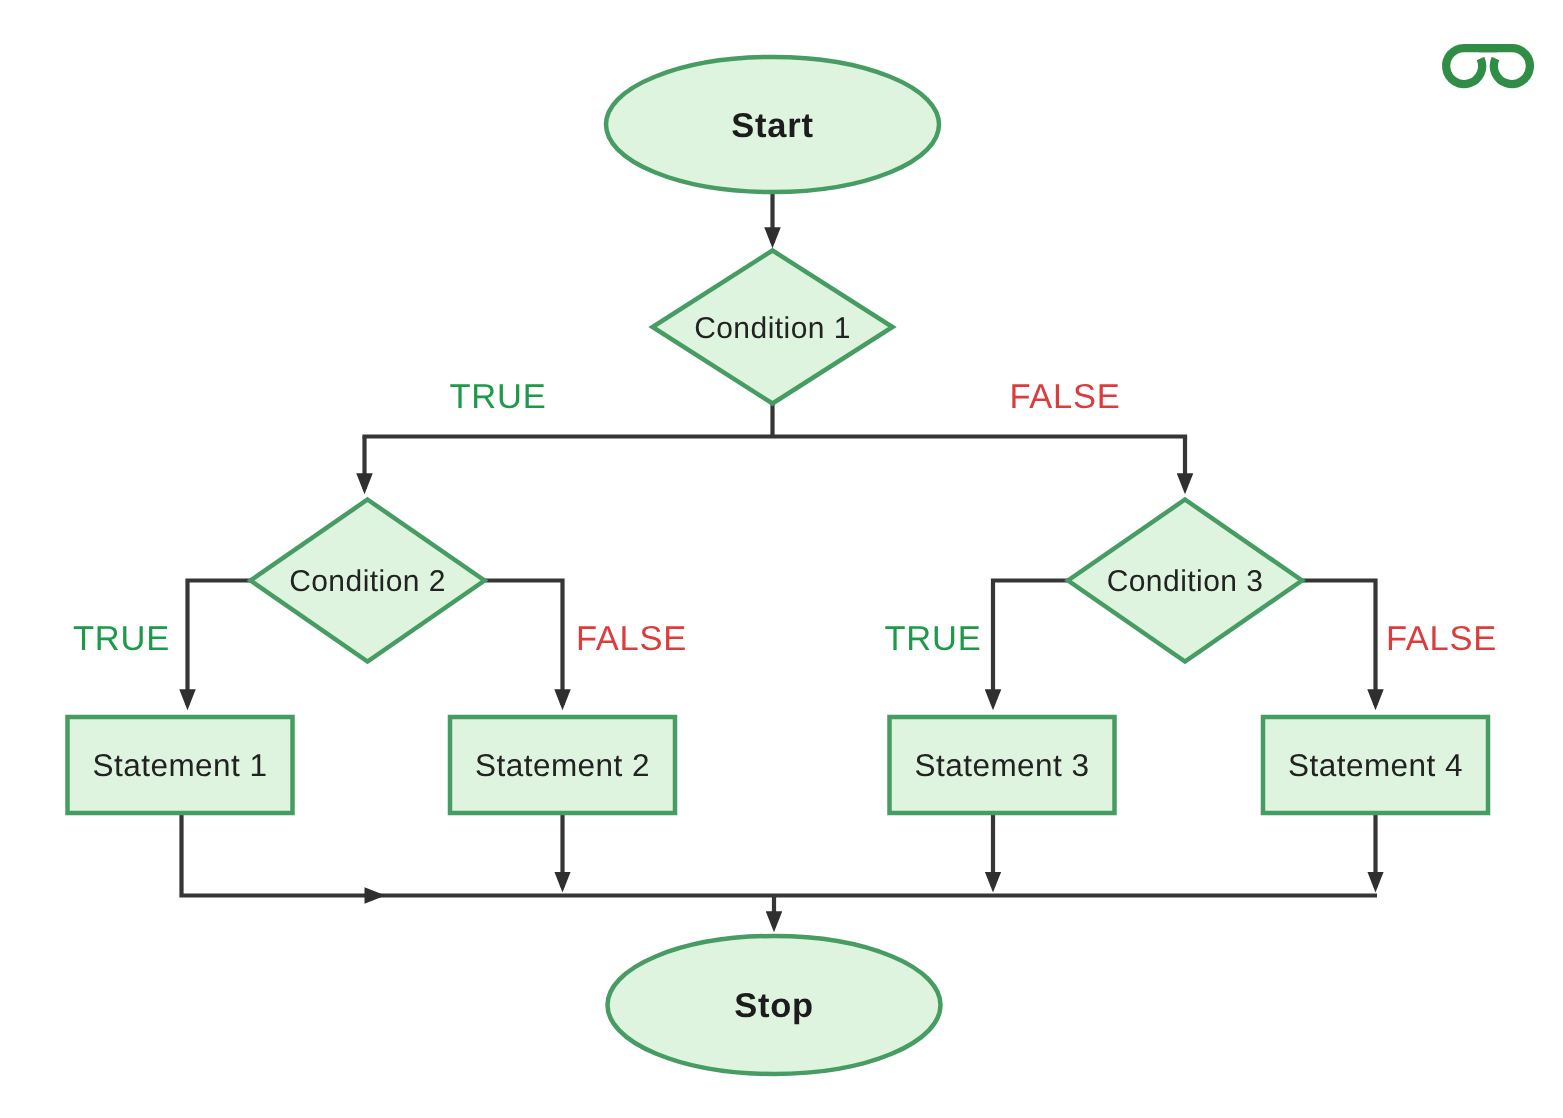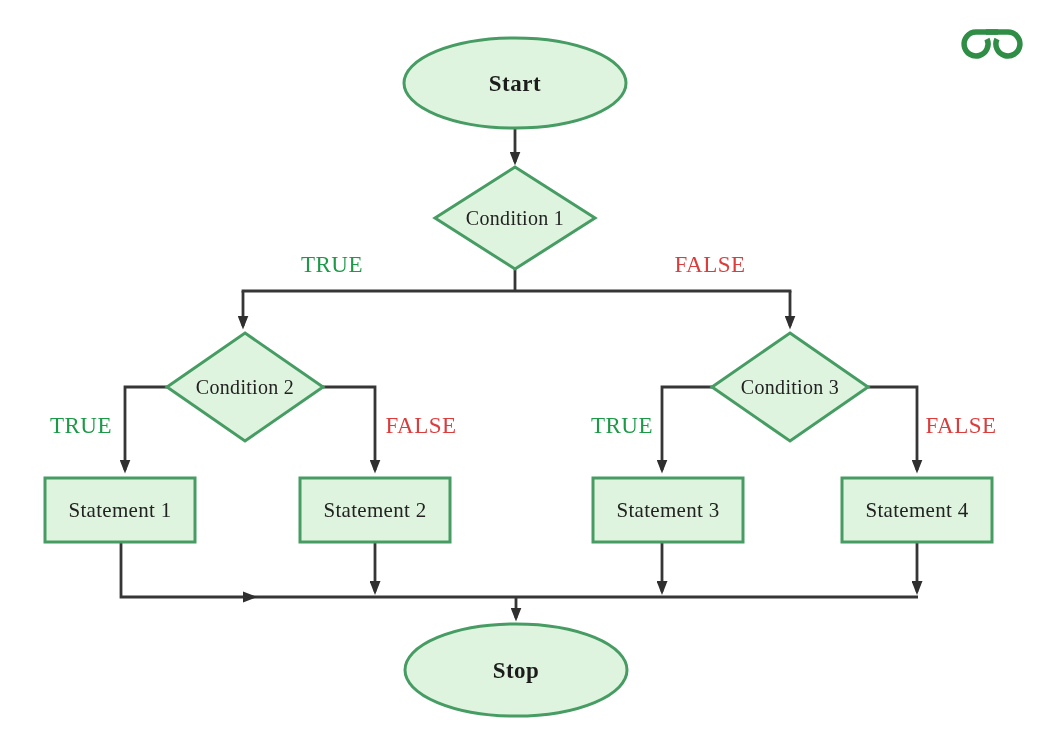--- a/index.html
+++ b/index.html
@@ -1,21 +1,21 @@
 <!DOCTYPE html>
 <html><head>
 <meta charset="utf-8">
 <style>
   html, body { margin: 0; padding: 0; background: #ffffff; }
   .canvas {
     position: relative;
     width: 1042px;
     height: 745px;
     background: #ffffff;
-    font-family: Liberation Serif, serif;
+    font-family: Liberation Sans, sans-serif;
     overflow: hidden;
   }
   svg { display: block; }
   .conn {
     fill: none;
     stroke: #363636;
     stroke-width: 2.8;
     stroke-linejoin: miter;
   }
   .conn.capsq { stroke-linecap: square; }

